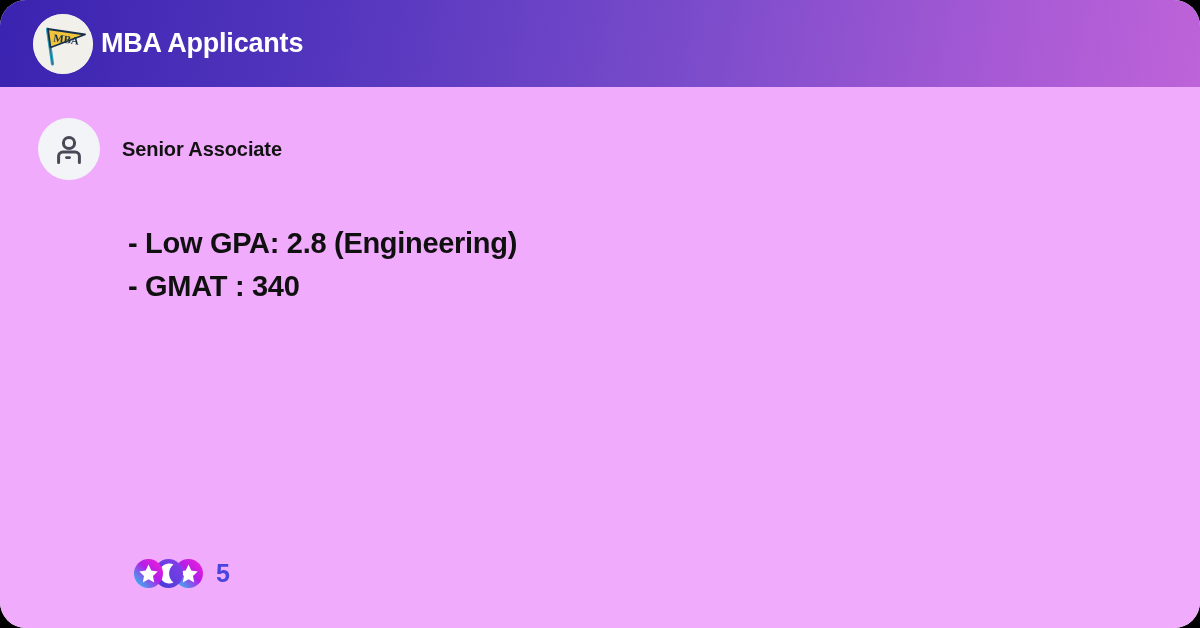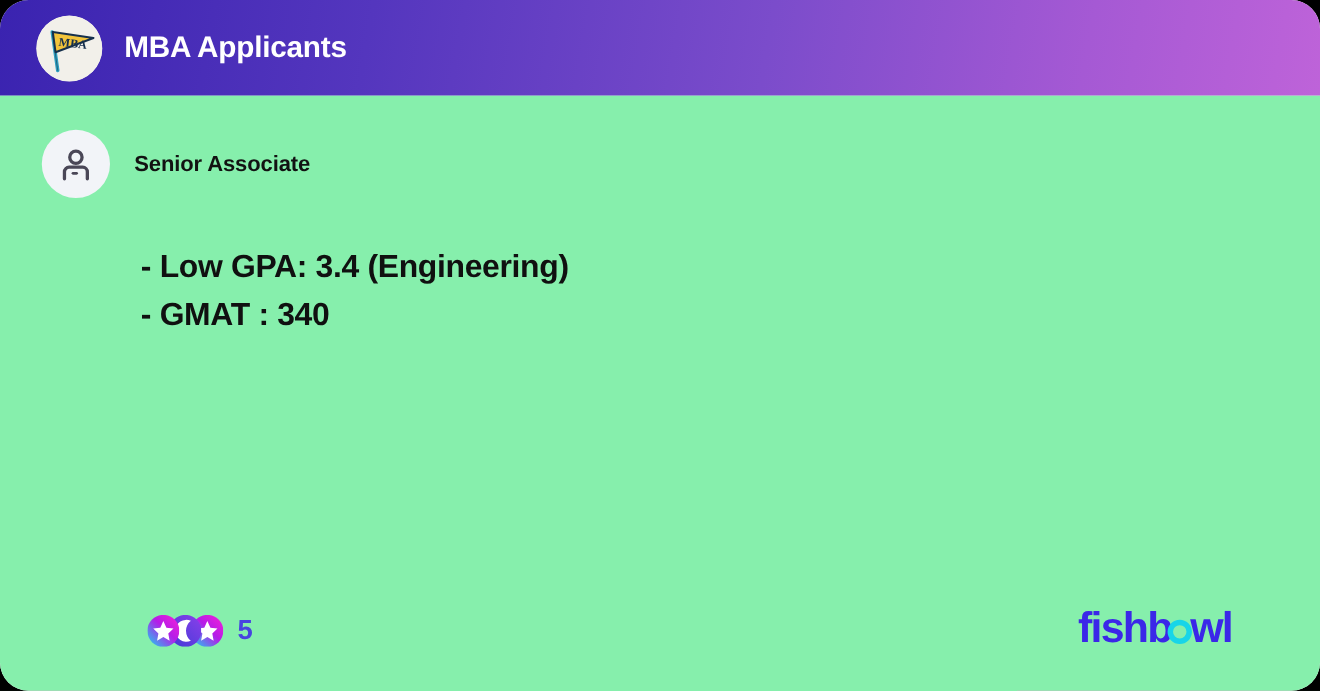--- a/index.html
+++ b/index.html
@@ -39,33 +39,33 @@
     width: 60px;
     height: 60px;
     border-radius: 50%;
     background: #F2F0EA;
     flex: 0 0 auto;
     position: relative;
     overflow: hidden;
   }
   .group-logo svg { display: block; }
   .header-title {
-    margin-left: 20px;
+    margin-left: 8px;
     color: #ffffff;
     font-size: 27px;
     font-weight: bold;
     letter-spacing: -0.2px;
     white-space: nowrap;
   }
 
   
   .body {
     position: relative;
     height: 541px;
-    background: #86efac;
+    background: #f0abfc;
     box-sizing: border-box;
   }
 
   .author-row {
     display: flex;
     align-items: center;
     padding: 31px 0 0 38px;
   }
   .avatar {
     width: 62px;
@@ -171,21 +171,21 @@
         <svg width="34" height="34" viewBox="0 0 34 34" aria-hidden="true">
           <circle cx="17" cy="11" r="5.6" fill="none" stroke="#4A4757" stroke-width="3"></circle>
           <path d="M6.6 30.5 V24.2 a4.2 4.2 0 0 1 4.2 -4.2 h12.4 a4.2 4.2 0 0 1 4.2 4.2 V30.5" fill="none" stroke="#4A4757" stroke-width="3" stroke-linecap="round"></path>
           <line x1="14.4" y1="25.6" x2="17.6" y2="25.6" stroke="#4A4757" stroke-width="2.6" stroke-linecap="round"></line>
         </svg>
       </div>
       <div class="author-name">Senior Associate</div>
     </div>
 
     <div class="post-body">
-      <div class="post-line">- Low GPA: 3.4 (Engineering)</div>
+      <div class="post-line">- Low GPA: 2.8 (Engineering)</div>
       <div class="post-line">- GMAT : 340</div>
     </div>
 
     <div class="footer">
 
       <div class="reactions">
         <div class="reaction-stack">
 
           <div class="reaction-badge rb1">
             <svg width="29" height="29" viewBox="0 0 29 29" aria-hidden="true">
@@ -225,26 +225,16 @@
               </defs>
               <circle cx="14.5" cy="14.5" r="14.5" fill="url(#gradStar2)"></circle>
               <path d="M14.5 5.6 L17.3 11.6 L23.7 12.4 L19 16.9 L20.2 23.4 L14.5 20.2 L8.8 23.4 L10 16.9 L5.3 12.4 L11.7 11.6 Z" fill="#ffffff"></path>
             </svg>
           </div>
 
         </div>
         <div class="reaction-count">5</div>
       </div>
 
-      <div class="brand">
-        <svg width="148" height="44" viewBox="0 0 148 44" aria-hidden="true">
-
-          <text x="0" y="33" font-family="'Liberation Sans', sans-serif" font-size="39" font-weight="bold" fill="#3B27E8" letter-spacing="-1.6">fishb</text>
-
-          <circle cx="92.5" cy="23.4" r="8.6" fill="none" stroke="#18D5E8" stroke-width="5"></circle>
-
-          <text x="102" y="33" font-family="'Liberation Sans', sans-serif" font-size="39" font-weight="bold" fill="#3B27E8" letter-spacing="-1.6">wl</text>
-        </svg>
-      </div>
 
     </div>
   </div>
 </div>
 
 </body></html>

